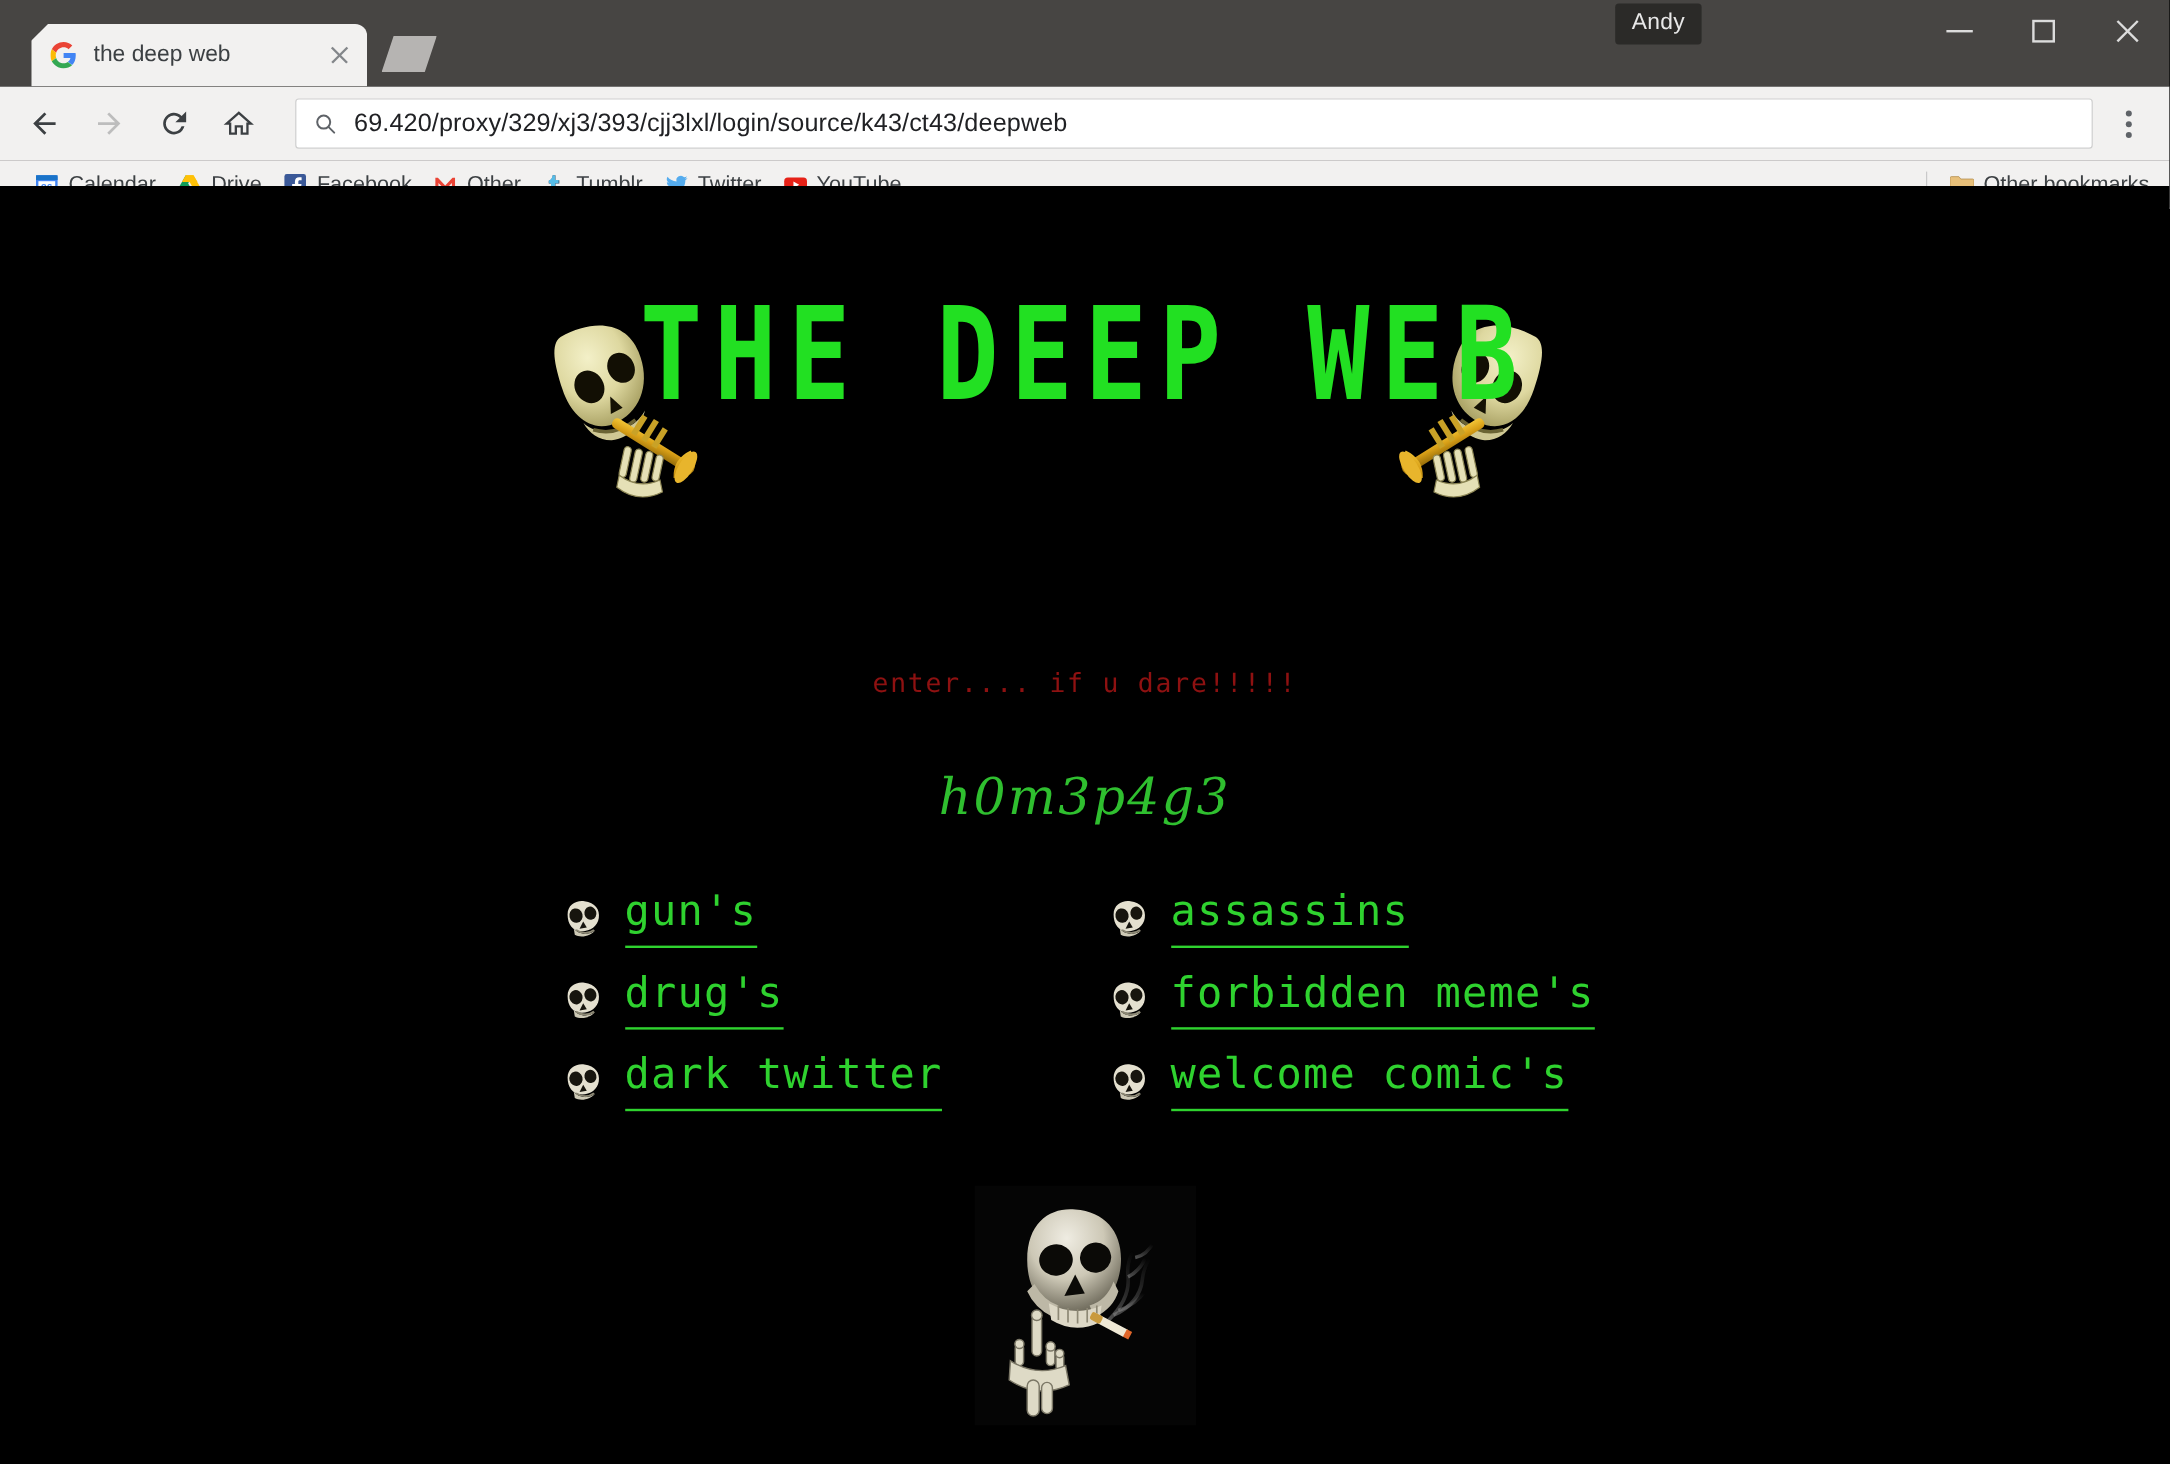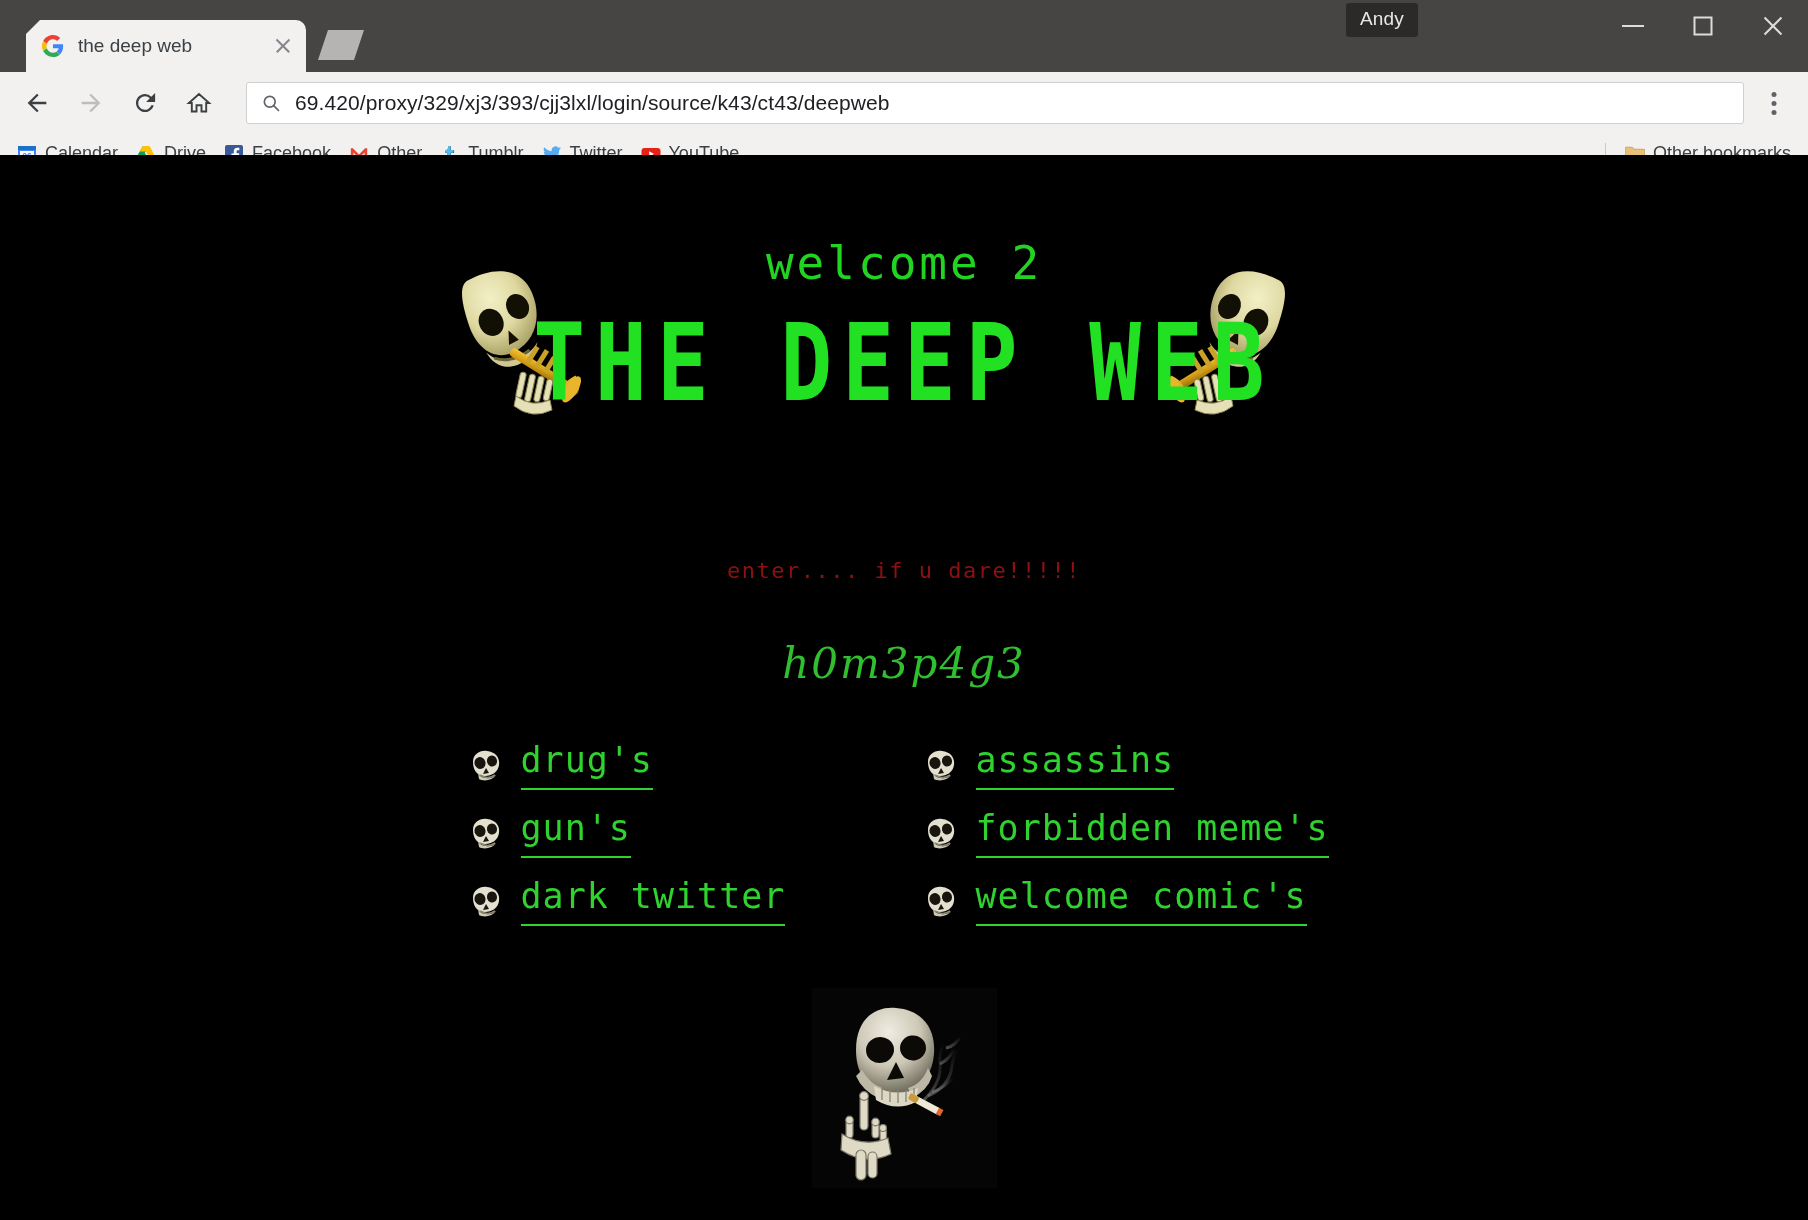--- a/index.html
+++ b/index.html
@@ -162,21 +162,21 @@
   .kebab i:nth-child(1){ top: 12px; }
   .kebab i:nth-child(2){ top: 21px; }
   .kebab i:nth-child(3){ top: 30px; }
 
   
   .bookmarks {
     height: 40px;
     background: #f2f1f0;
     display: flex;
     align-items: center;
-    padding: 0 8px 0 8px;
+    padding: 0 8px 0 20px;
     box-sizing: border-box;
     border-bottom: 1px solid #dadada;
     position: relative;
   }
   .bm {
     display: flex;
     align-items: center;
     padding: 3px 9px;
     border-radius: 3px;
     flex: 0 0 auto;
@@ -541,21 +541,20 @@
           <g fill="#e5e0b6" stroke="#8c8554" stroke-width="1">
             <rect x="66" y="112" width="6" height="26" rx="3" transform="rotate(12 69 125)"></rect>
             <rect x="75" y="114" width="6" height="28" rx="3" transform="rotate(12 78 128)"></rect>
             <rect x="84" y="116" width="6" height="26" rx="3" transform="rotate(12 87 129)"></rect>
             <rect x="93" y="119" width="6" height="22" rx="3" transform="rotate(12 96 130)"></rect>
             <path d="M64 136 q16 12 34 4 l2 10 q-20 10 -38 -4z"></path>
           </g>
         </svg>
       </div>
 
-      <div class="welcome">welcome 2</div>
       <div class="bigtitle">THE DEEP WEB</div>
     </div>
 
     <div class="daretext">enter.... if u dare!!!!!</div>
 
     <div class="homepage">h0m3p4g3</div>
 
     <div class="linkgrid">
 
       <div class="linkcol col1">
@@ -563,34 +562,34 @@
           <span class="skullbullet">
             <svg width="36" height="34" viewBox="0 0 36 34">
               <path d="M6 13 C6 5, 13 1, 20 2 C29 3, 33 9, 32 16 C31 23, 25 27, 18 27 C10 27, 6 21, 6 13 Z" fill="#e4e0cf"></path>
               <path d="M11 24 C14 30, 24 31, 29 26 C26 31, 17 33, 12 30 z" fill="#cdc9b5"></path>
               <ellipse cx="13" cy="14" rx="5.5" ry="6" fill="#17150e" transform="rotate(-14 13 14)"></ellipse>
               <ellipse cx="25" cy="12" rx="5" ry="5.5" fill="#17150e" transform="rotate(-14 25 12)"></ellipse>
               <path d="M19 19 l3 5 -6 1 z" fill="#17150e"></path>
               <path d="M13 26 q8 5 15 0" fill="none" stroke="#8d8975" stroke-width="1.6"></path>
             </svg>
           </span>
-          <span class="linktext">drug's</span>
+          <span class="linktext">gun's</span>
         </div>
         <div class="linkrow">
           <span class="skullbullet">
             <svg width="36" height="34" viewBox="0 0 36 34">
               <path d="M6 13 C6 5, 13 1, 20 2 C29 3, 33 9, 32 16 C31 23, 25 27, 18 27 C10 27, 6 21, 6 13 Z" fill="#e4e0cf"></path>
               <path d="M11 24 C14 30, 24 31, 29 26 C26 31, 17 33, 12 30 z" fill="#cdc9b5"></path>
               <ellipse cx="13" cy="14" rx="5.5" ry="6" fill="#17150e" transform="rotate(-14 13 14)"></ellipse>
               <ellipse cx="25" cy="12" rx="5" ry="5.5" fill="#17150e" transform="rotate(-14 25 12)"></ellipse>
               <path d="M19 19 l3 5 -6 1 z" fill="#17150e"></path>
               <path d="M13 26 q8 5 15 0" fill="none" stroke="#8d8975" stroke-width="1.6"></path>
             </svg>
           </span>
-          <span class="linktext">gun's</span>
+          <span class="linktext">drug's</span>
         </div>
         <div class="linkrow">
           <span class="skullbullet">
             <svg width="36" height="34" viewBox="0 0 36 34">
               <path d="M6 13 C6 5, 13 1, 20 2 C29 3, 33 9, 32 16 C31 23, 25 27, 18 27 C10 27, 6 21, 6 13 Z" fill="#e4e0cf"></path>
               <path d="M11 24 C14 30, 24 31, 29 26 C26 31, 17 33, 12 30 z" fill="#cdc9b5"></path>
               <ellipse cx="13" cy="14" rx="5.5" ry="6" fill="#17150e" transform="rotate(-14 13 14)"></ellipse>
               <ellipse cx="25" cy="12" rx="5" ry="5.5" fill="#17150e" transform="rotate(-14 25 12)"></ellipse>
               <path d="M19 19 l3 5 -6 1 z" fill="#17150e"></path>
               <path d="M13 26 q8 5 15 0" fill="none" stroke="#8d8975" stroke-width="1.6"></path>

